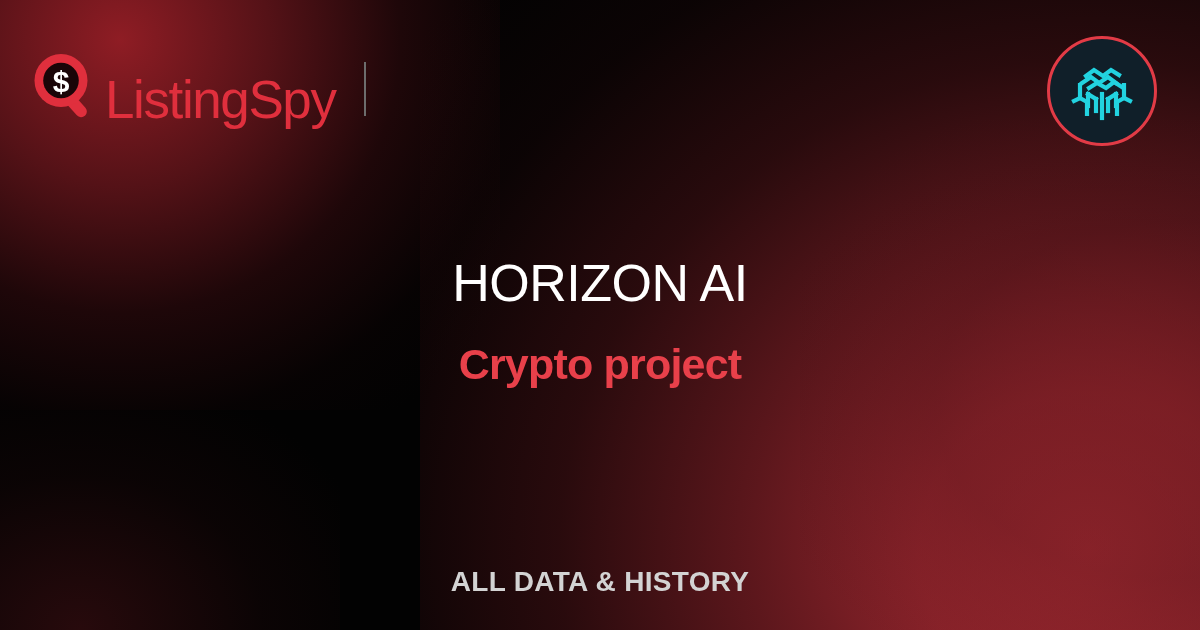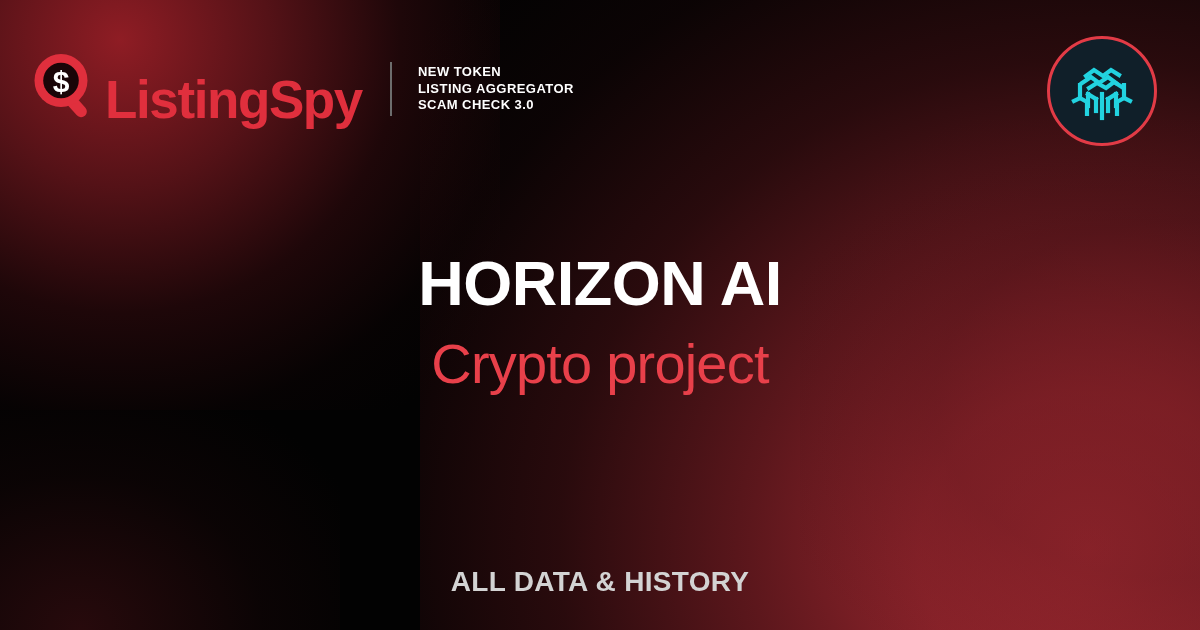--- a/index.html
+++ b/index.html
@@ -74,21 +74,21 @@
   }
   .logo-lockup {
     display:flex;
     align-items:center;
     gap:9px;
   }
   .mag-icon { display:block; }
 
   .wordmark {
     font-size:53px;
-    font-weight:700;
+    font-weight:400;
     letter-spacing:-1.4px;
     line-height:1;
     white-space:nowrap;
     margin-top:21px;
   }
   .wm-listing { color:#e02f3d; }
   .wm-spy     { color:#e02f3d; }
 
   .divider {
     width:2px;
@@ -126,31 +126,31 @@
   
   .center {
     position:absolute;
     left:0; right:0;
     top:243px;
     text-align:center;
     z-index:4;
   }
   .title {
     color:#ffffff;
-    font-size:63px;
-    font-weight:700;
+    font-size:52px;
+    font-weight:400;
     letter-spacing:-0.5px;
     line-height:80px;
     text-transform:uppercase;
     white-space:nowrap;
   }
   .subtitle {
     color:#e8404a;
-    font-size:56px;
-    font-weight:400;
+    font-size:43px;
+    font-weight:700;
     letter-spacing:-0.8px;
     line-height:70px;
     margin-top:6px;
     white-space:nowrap;
   }
 
   
   .footer {
     position:absolute;
     left:0; right:0;
@@ -185,25 +185,20 @@
           <circle cx="27" cy="26.5" r="26.5" fill="#e02f3d"></circle>
           <circle cx="27" cy="26.5" r="17.8" fill="#1a0508"></circle>
           <text x="27" y="38" text-anchor="middle" font-family="'Liberation Sans', sans-serif" font-size="30" font-weight="700" fill="#ffffff">$</text>
         </svg>
       </span>
       <span class="wordmark"><span class="wm-listing">Listing</span><span class="wm-spy">Spy</span></span>
     </div>
 
     <div class="divider"></div>
 
-    <div class="tagline">
-      <div>NEW TOKEN</div>
-      <div>LISTING AGGREGATOR</div>
-      <div>SCAM CHECK 3.0</div>
-    </div>
   </div>
 
   <div class="token-badge">
     <span>
       <svg width="72" height="74" viewBox="0 0 72 74" aria-hidden="true" fill="none" stroke="#22d3e0" stroke-width="4.2" stroke-linecap="square" stroke-linejoin="miter">
 
         <path d="M20 22 L28 16 L37 22 L45 16 L53 21"></path>
         <path d="M16 29 L25 23 L33 29 L42 23 L50 29"></path>
         <path d="M23 34 L31 29 L40 34 L48 28 L56 33"></path>
 

